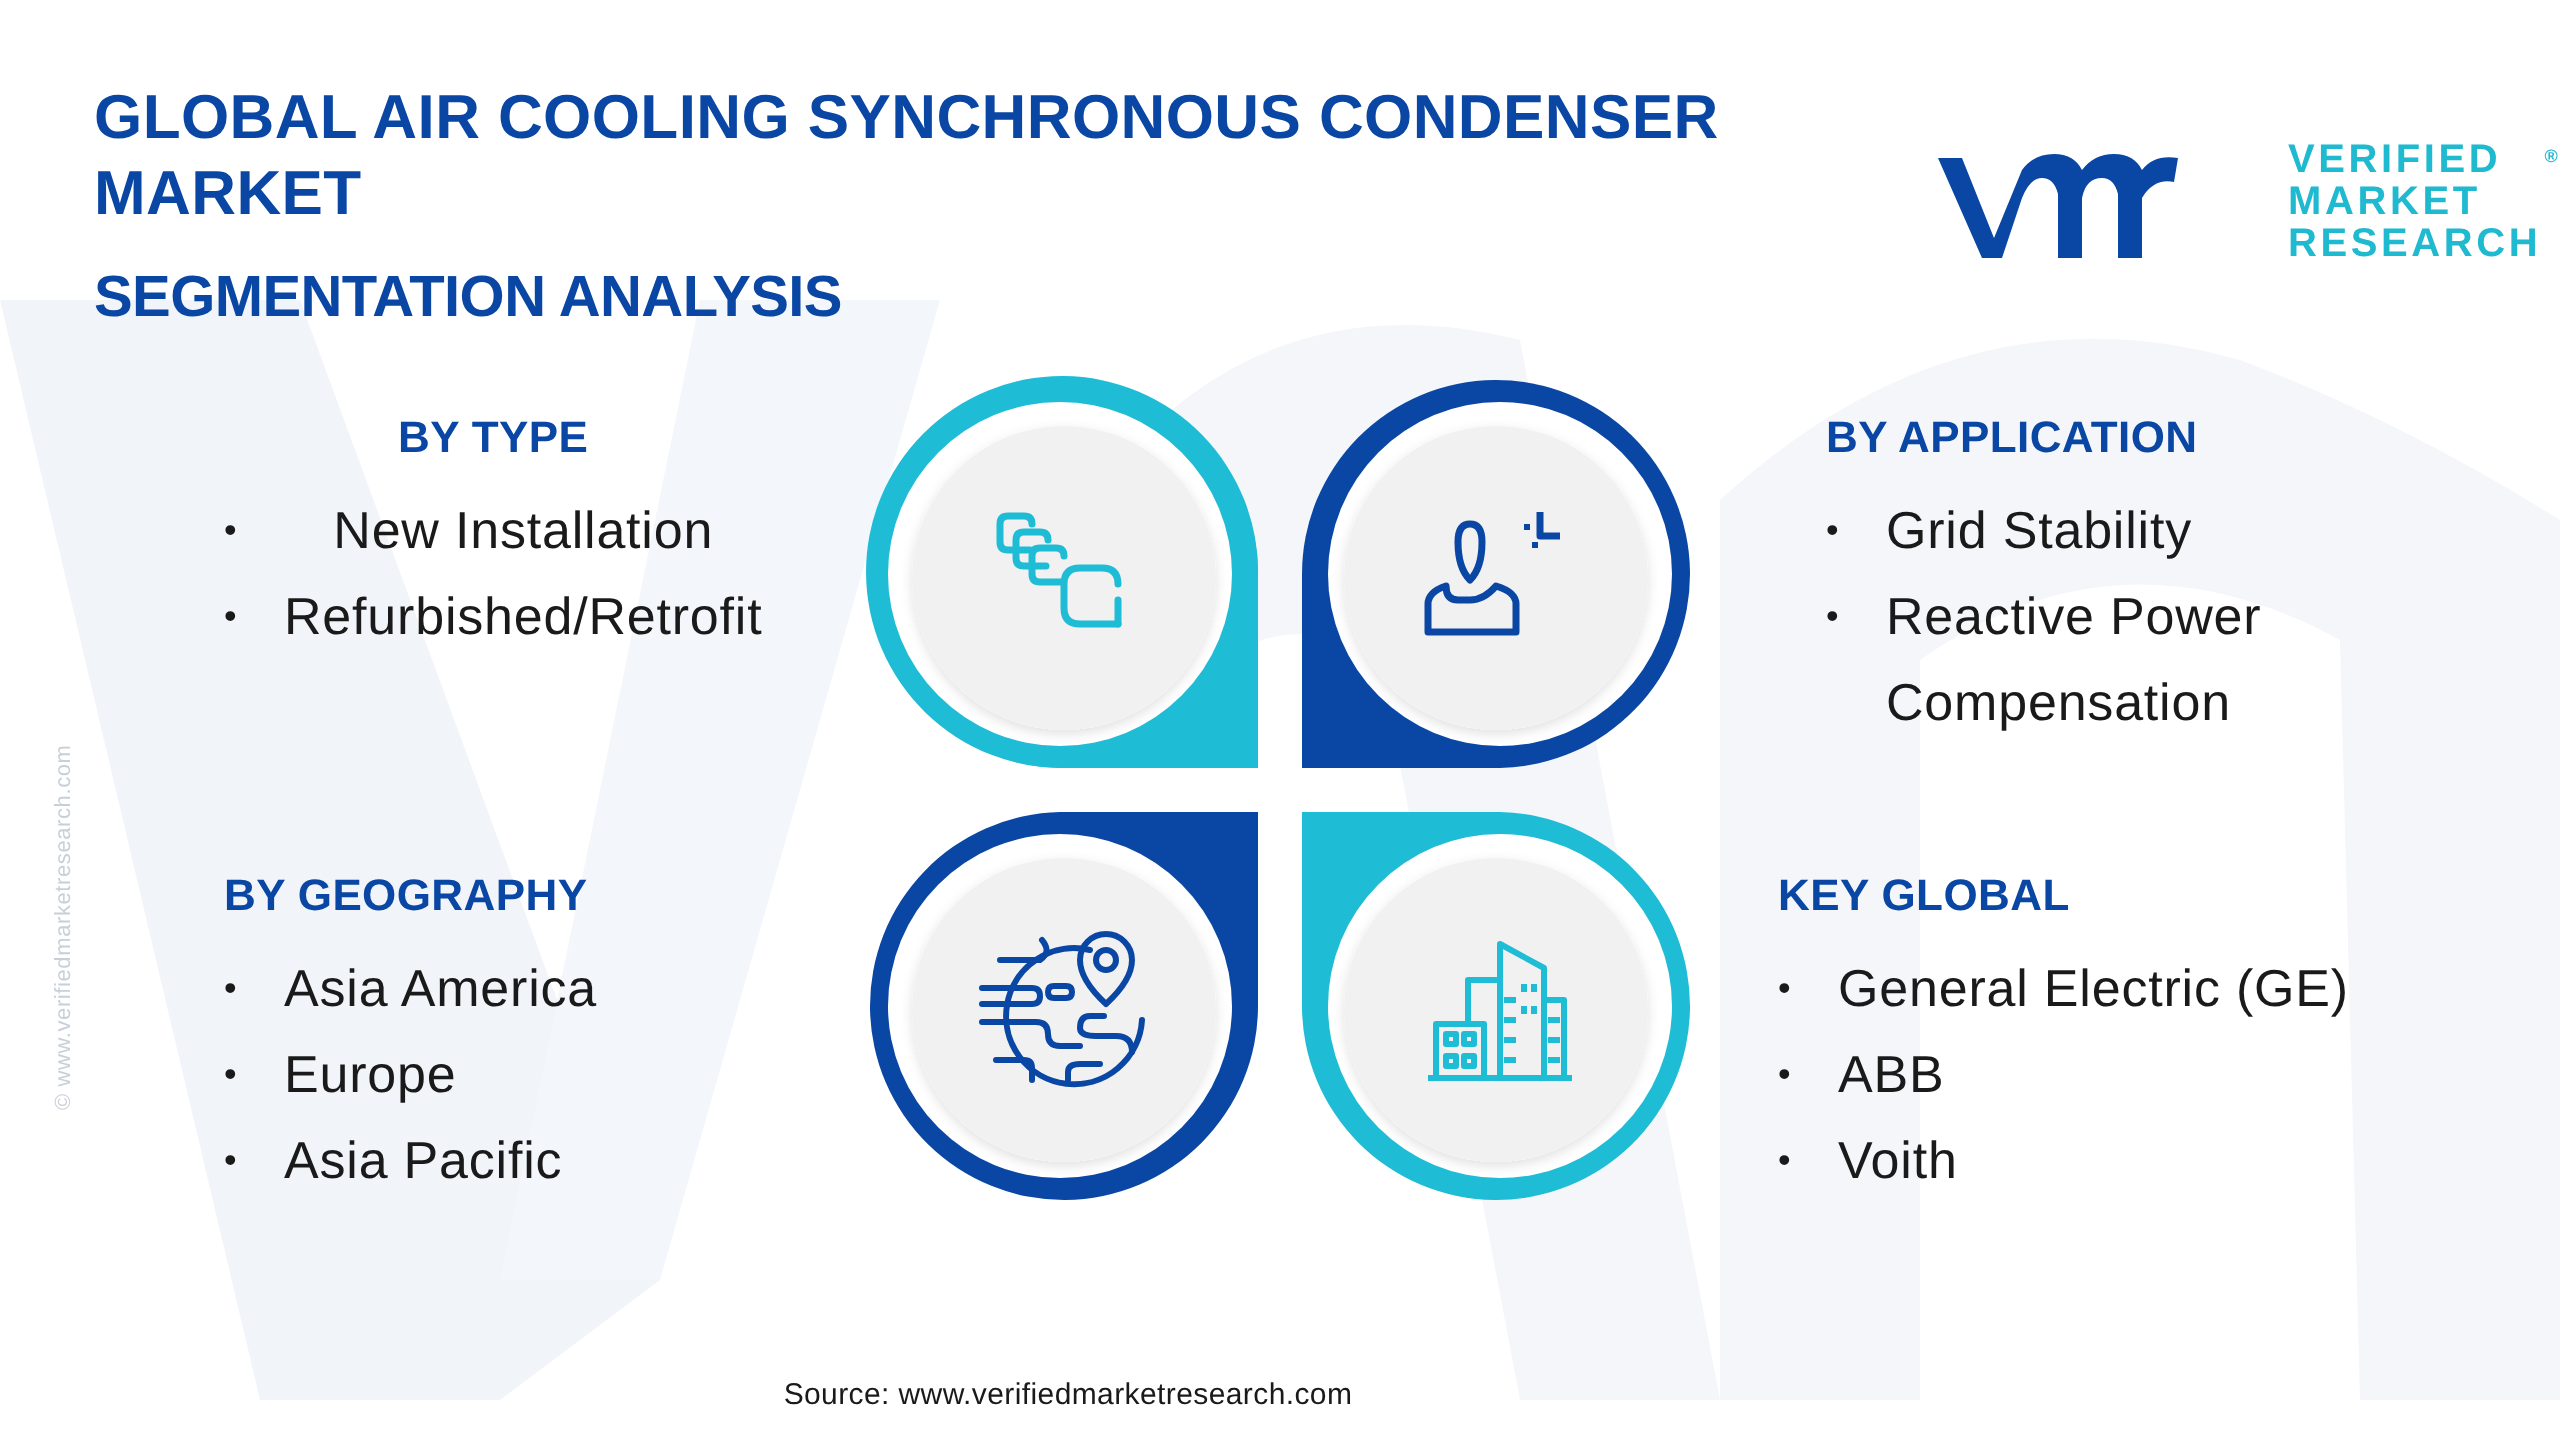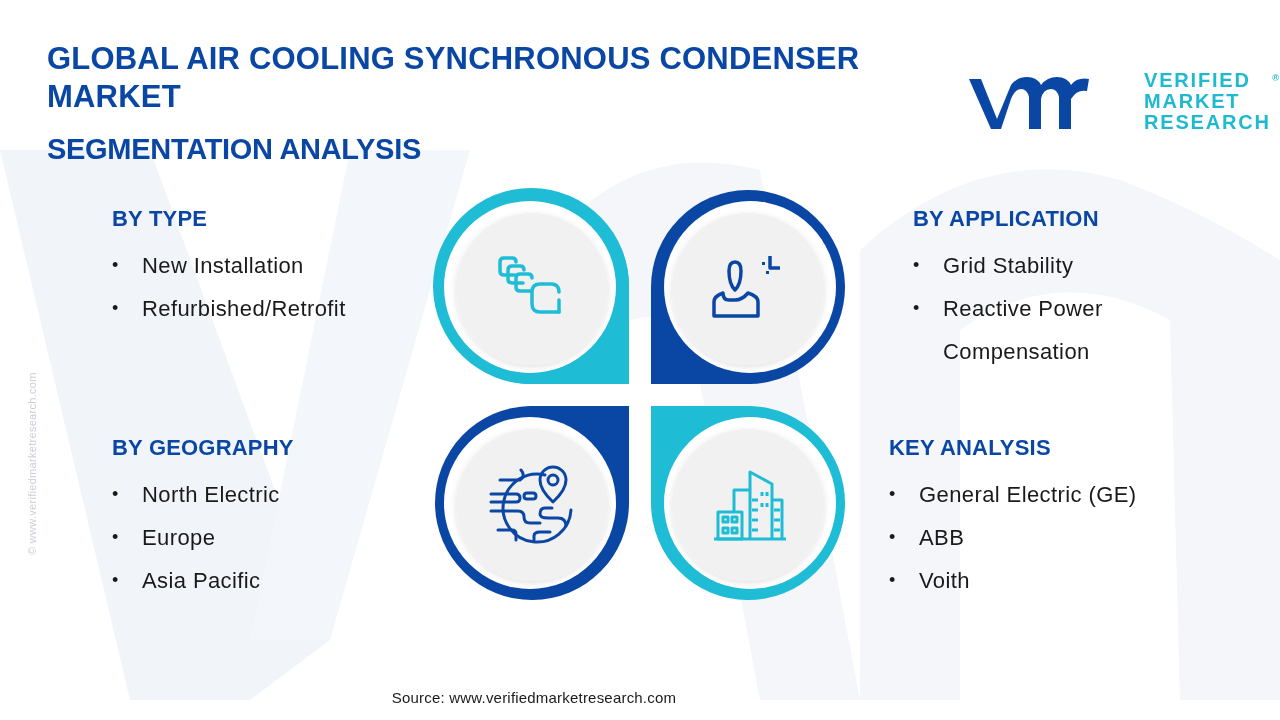--- a/index.html
+++ b/index.html
@@ -20,28 +20,28 @@
     }
     .logo { position: absolute; left: 965px; top: 70px; z-index: 2; display: flex; align-items: center; gap: 39px; }
     .logo-text { margin-left: 12px; color: #1fb9d0; font-weight: bold; font-size: 20px; line-height: 21px; letter-spacing: 1.8px; }
     .logo-reg { position: absolute; right: -10px; top: -2px; font-size: 9px; color: #1fb9d0; }
     .seg { position: absolute; z-index: 2; }
     .seg h3 {
       margin: 0 0 12px 0; color: #0a47a4; font-weight: bold; font-size: 22px; letter-spacing: 0.2px;
     }
     .seg ul { list-style: none; margin: 0; padding: 0; }
     .seg li {
-      position: relative; padding-left: 30px; font-size: 22px; color: #1a1a1a;
+      position: relative; padding-left: 30px; font-size: 26px; color: #1a1a1a;
       line-height: 43px; letter-spacing: 0.4px;
     }
     .seg li::before {
       content: "\2022"; position: absolute; left: 0; top: 0; font-size: 18px; color: #1a1a1a;
     }
     .seg li.cont::before { content: ""; }
-    .seg-type { left: 112px; top: 206px; }
+    .seg-type { left: 112px; top: 206px; text-align: center; }
     .seg-app { left: 913px; top: 206px; }
     .seg-geo { left: 112px; top: 435px; }
     .seg-key { left: 889px; top: 435px; }
     .petals { position: absolute; left: 0; top: 0; width: 1280px; height: 720px; z-index: 1; }
     .side-mark {
       position: absolute; left: 26px; top: 555px; transform-origin: left top; transform: rotate(-90deg);
       font-size: 11px; color: #c9cfd8; white-space: nowrap; z-index: 2; letter-spacing: 0.3px;
     }
     .source {
       position: absolute; left: 0; width: 1068px; top: 689px; text-align: center;
@@ -163,28 +163,28 @@
   <ul>
     <li>Grid Stability</li>
     <li>Reactive Power</li>
     <li class="cont">Compensation</li>
   </ul>
 </div>
 
 <div class="seg seg-geo">
   <h3>BY GEOGRAPHY</h3>
   <ul>
-    <li>North Electric</li>
+    <li>Asia America</li>
     <li>Europe</li>
     <li>Asia Pacific</li>
   </ul>
 </div>
 
 <div class="seg seg-key">
-  <h3>KEY ANALYSIS</h3>
+  <h3>KEY GLOBAL</h3>
   <ul>
     <li>General Electric (GE)</li>
     <li>ABB</li>
     <li>Voith</li>
   </ul>
 </div>
 
 <div class="side-mark">© www.verifiedmarketresearch.com</div>
 <div class="source">Source: www.verifiedmarketresearch.com</div>
 

